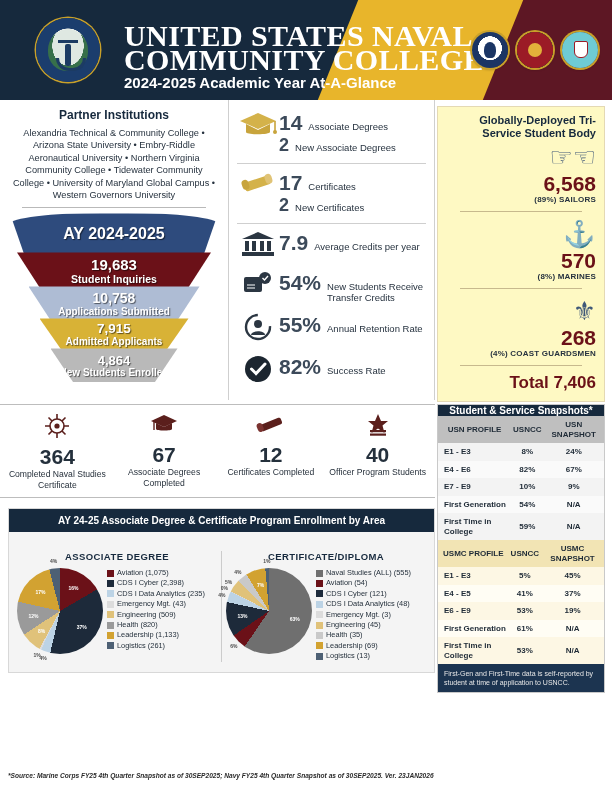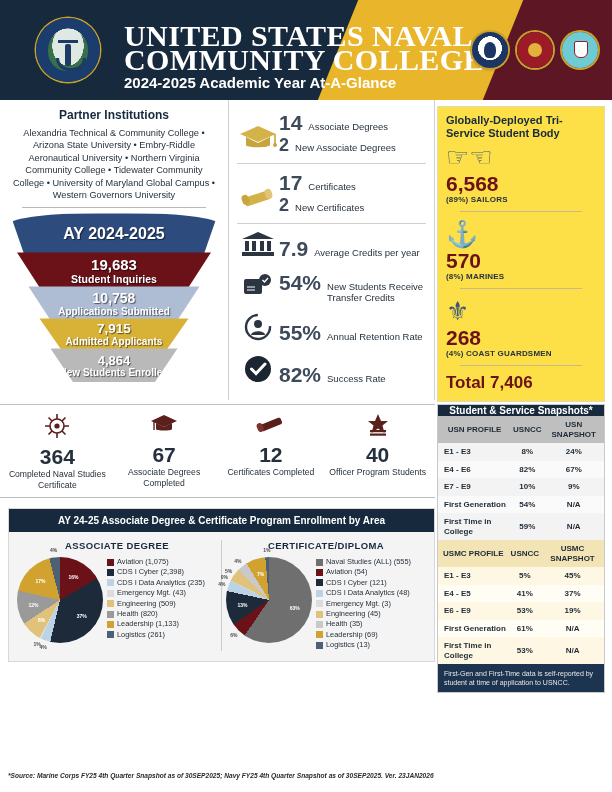--- a/index.html
+++ b/index.html
@@ -62,31 +62,31 @@
   .f1 { width:194px; height:36px; background:#6b1118; clip-path:polygon(0 0,100% 0,88% 100%,12% 100%); margin-top:-3px; }
   .f1 .num { font-size:15px; } .f1 .lbl { font-size:10.5px; }
   .f2 { width:171px; height:34px; background:#aebcd4; clip-path:polygon(0 0,100% 0,87% 100%,13% 100%); margin-top:-2px; }
   .f2 .num { font-size:14px; } .f2 .lbl { font-size:10px; }
   .f3 { width:149px; height:32px; background:#d8b236; clip-path:polygon(0 0,100% 0,85% 100%,15% 100%); margin-top:-2px; }
   .f3 .num { font-size:13.5px; } .f3 .lbl { font-size:10px; }
   .f4 { width:127px; height:34px; background:#b9b9b9; clip-path:polygon(0 0,100% 0,82% 100%,18% 100%); margin-top:-2px; }
   .f4 .num { font-size:13px; } .f4 .lbl { font-size:10px; line-height:10px; }
   
   .col-mid { border-left:1px solid #cfcfcf; border-right:1px solid #cfcfcf; height:300px; padding-top:6px; }
-  .srow { display:flex; align-items:flex-end; padding:5px 6px 5px 8px; }
+  .srow { display:flex; align-items:flex-start; padding:5px 6px 5px 8px; }
   .srow .icn { width:42px; text-align:center; color:#c8a02a; flex:0 0 42px; }
   .srow .vals { flex:1; }
   .sline { display:flex; align-items:baseline; gap:6px; }
   .sline .big { font-size:21px; font-weight:bold; color:#3c4a5a; }
   .sline .big.sm { font-size:18px; }
   .sline .txt { font-size:9.5px; color:#26323f; line-height:11px; }
   .mid-rule { height:1px; background:#cfcfcf; margin:2px 8px; }
   .ic-dark { color:#2b3642; }
   
-  .tri { background:#fde047; border:1px solid #e4d9b4; padding:7px 8px 8px; text-align:left; }
+  .tri { background:#fef9c3; border:1px solid #e4d9b4; padding:7px 8px 8px; text-align:right; }
   .tri h3 { font-size:11px; color:#16293d; line-height:13px; font-weight:bold; }
   .tri .emb { font-size:26px; color:#3f5878; line-height:30px; margin-top:2px; }
   .tri .tnum { font-size:21px; font-weight:bold; color:#6b1118; line-height:23px; }
   .tri .tlbl { font-size:8px; font-weight:bold; color:#26323f; letter-spacing:.2px; }
   .tri .rule { height:1px; background:#c7b98d; margin:7px 14px; }
   .tri .total { font-size:17px; font-weight:bold; color:#6b1118; margin-top:4px; }
   
   .ach-wrap { position:absolute; left:0; top:304px; width:435px; border-top:1px solid #bdbdbd;
               border-bottom:1px solid #bdbdbd; padding:8px 4px 7px; display:flex; }
   .ach { flex:1; text-align:center; }
@@ -103,21 +103,21 @@
   .usmc-head th { background:#f2e4b4; }
   table.sn td.lft { text-align:left; padding-left:6px; font-size:8px; line-height:9.5px; }
   table.sn tr.usn-row td { background:#f3f3f3; font-weight:bold; }
   table.sn tr.usn-row:nth-child(odd) td { background:#fafafa; }
   table.sn tr.usmc-row td { background:#fdf7e4; font-weight:bold; }
   table.sn tr.usmc-row:nth-child(odd) td { background:#fffdf4; }
   .snap .note { background:#1c3450; color:#e6e6e6; font-size:7px; line-height:9px; padding:5px 6px; }
   
   .pies { position:absolute; left:8px; top:408px; width:427px; background:#f4f4f4; border:1px solid #d8d8d8; }
   .pies .bar { background:#16293d; color:#fff; text-align:center; font-size:10px; font-weight:bold; padding:6px 2px; }
-  .pies .inner { display:flex; padding:8px 4px 10px; }
+  .pies .inner { display:flex; padding:19px 4px 10px; }
   .pcol { flex:1; text-align:center; }
   .pcol + .pcol { border-left:1px solid #cccccc; }
   .pcol h4 { font-size:9.5px; font-weight:bold; color:#16293d; letter-spacing:.4px; margin-bottom:6px; }
   .pbody { display:flex; align-items:flex-start; gap:4px; padding-left:4px; }
   .pie { width:86px; height:86px; border-radius:50%; position:relative; flex:0 0 86px; }
   .plabel { position:absolute; font-size:5px; color:#fff; font-weight:bold; transform:translate(-50%,-50%); }
   .plabel.dk { color:#4a4a4a; }
   .legend { text-align:center; font-size:7.4px; line-height:10.4px; color:#1e2a36; }
   .lgrow { display:flex; align-items:flex-start; gap:3px; }
   .sw { width:7px; height:7px; flex:0 0 7px; margin-top:1.5px; }

